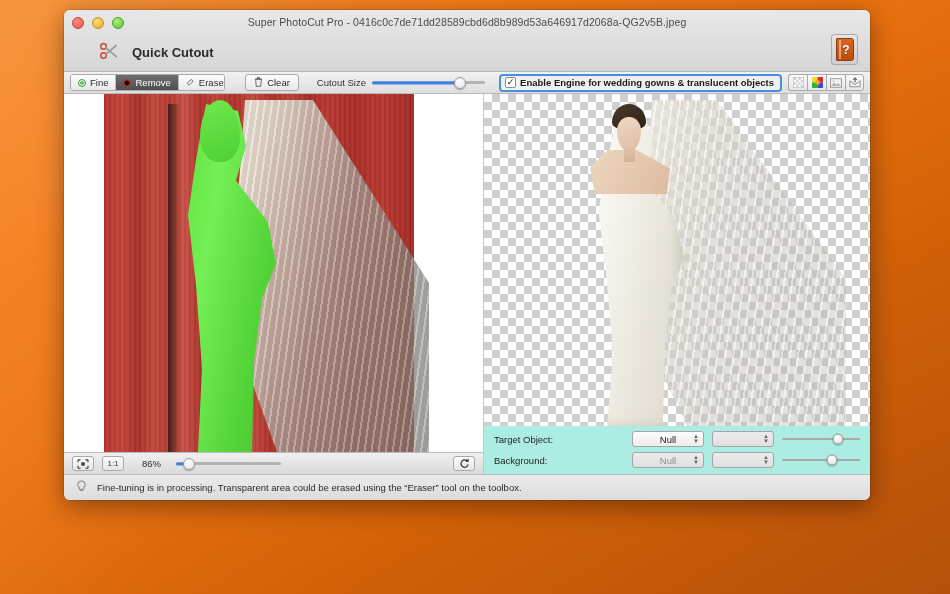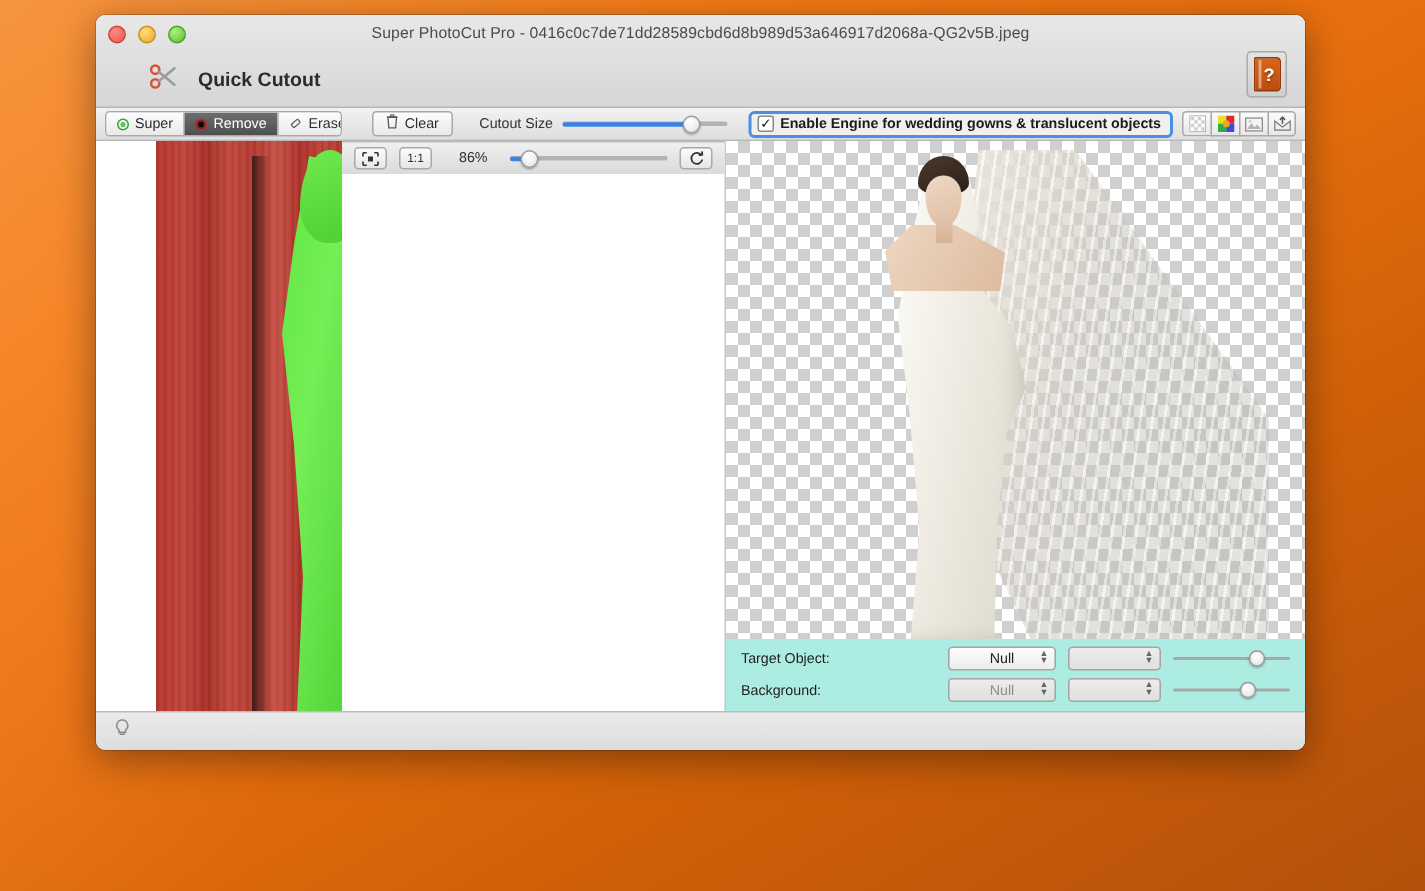--- a/index.html
+++ b/index.html
@@ -199,21 +199,21 @@
   }
   .iconbtn:first-child { border-radius: 3px 0 0 3px; }
   .iconbtn:last-child { border-radius: 0 3px 3px 0; border-right: 1px solid #a9a9a9; }
 
   
   .content { flex: 1 1 auto; display: flex; min-height: 0; background: #fff; }
 
   .pane-left {
     position: relative;
     width: 420px; background: #fff;
-    display: flex; 
+    display: flex; flex-direction: column;
     border-right: 1px solid #c7c7c7;
   }
   .canvas-left { flex: 1 1 auto; position: relative; overflow: hidden; background: #fff; }
 
   .bottombar {
     flex: 0 0 auto; height: 22px;
     background: linear-gradient(#f0f0f0,#dadada);
     border-top: 1px solid #b9b9b9;
     display: flex; align-items: center; gap: 8px;
     padding: 0 8px;
@@ -450,21 +450,21 @@
           <span>?</span>
         </div>
       </div>
     </div>
 
     <div class="toolbar">
 
       <div class="seg">
         <div class="segbtn">
           <span class="dotico keep"></span>
-          <span>Super</span>
+          <span>Fine</span>
         </div>
         <div class="segbtn on">
           <span class="dotico remove"></span>
           <span>Remove</span>
         </div>
         <div class="segbtn">
           <span>
             <svg width="9" height="9" viewBox="0 0 16 16">
               <rect x="2" y="7" width="10" height="5" rx="1" transform="rotate(-40 7 9)" fill="none" stroke="#555" stroke-width="1.4"></rect>
             </svg>
@@ -627,17 +627,18 @@
       </div>
     </div>
 
     <div class="statusbar">
       <span>
         <svg width="11" height="13" viewBox="0 0 12 14">
           <path d="M6 1 A4 4 0 0 1 8.4 8.2 L8.4 10 L3.6 10 L3.6 8.2 A4 4 0 0 1 6 1 Z" fill="none" stroke="#8a8a8a" stroke-width="1.1"></path>
           <line x1="4.2" y1="11.4" x2="7.8" y2="11.4" stroke="#8a8a8a" stroke-width="1.1"></line>
         </svg>
       </span>
+      <span class="status-text">Fine-tuning is in processing. Transparent area could be erased using the “Eraser” tool on the toolbox.</span>
     </div>
 
   </div>
 
 </div>
 
 </body></html>

